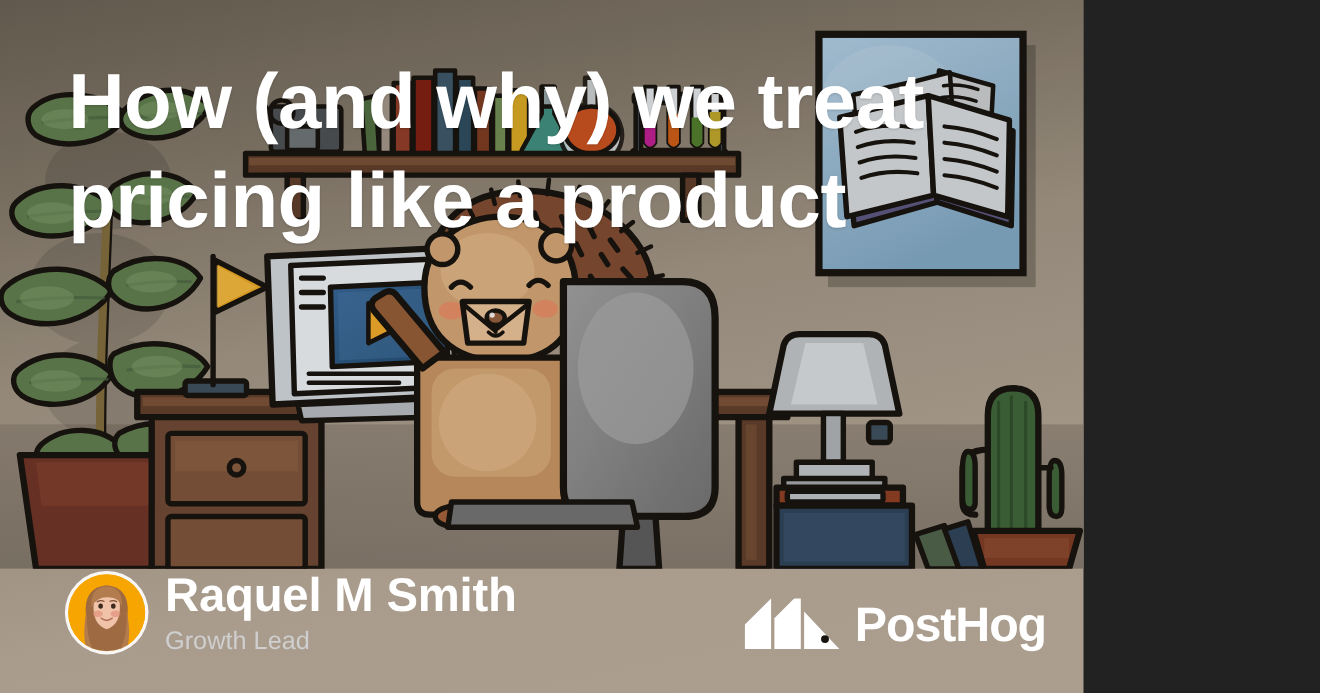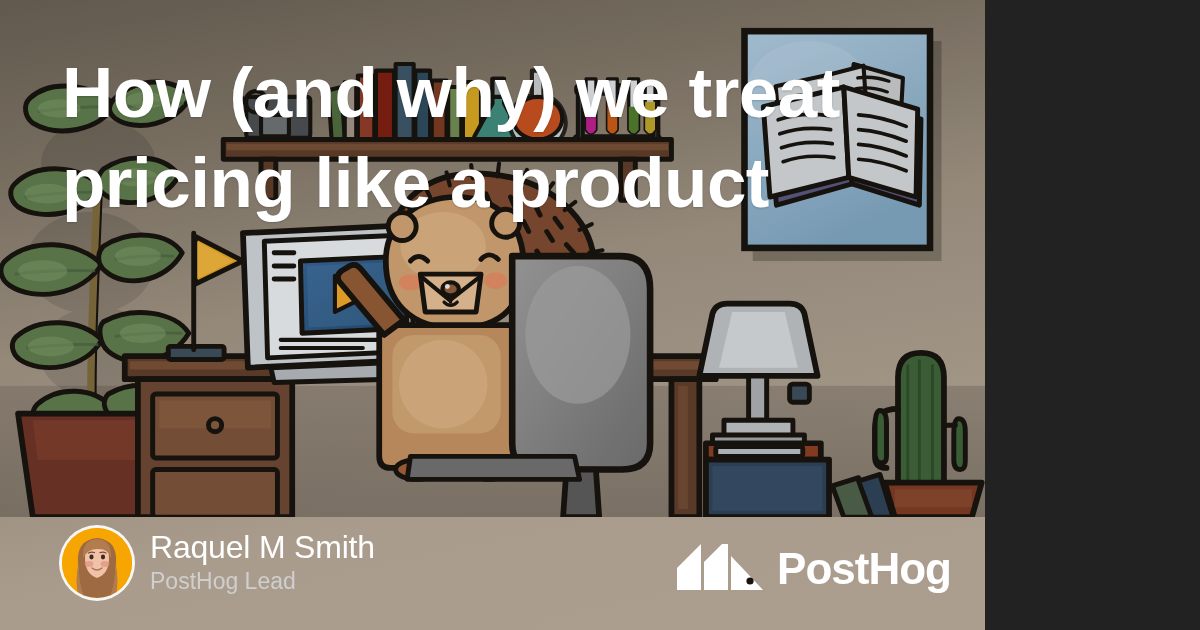--- a/index.html
+++ b/index.html
@@ -21,21 +21,21 @@
 
   
   #author{
     position:absolute;left:62px;bottom:32px;display:flex;align-items:center;gap:18px;z-index:45;
   }
   #avatar{
     width:70px;height:70px;border-radius:50%;background:#F7A501;
     box-shadow:0 0 0 3px rgba(255,255,255,.92);position:relative;overflow:hidden;flex:none;
   }
   #author-text{display:flex;flex-direction:column;justify-content:center;}
-  #author-name{color:#fff;font-size:32px;font-weight:400;line-height:1.15;letter-spacing:-0.2px;}
+  #author-name{color:#fff;font-size:43px;font-weight:700;line-height:1.15;letter-spacing:-0.2px;}
   #author-role{color:#cfcfcf;font-size:23px;font-weight:400;line-height:1.3;margin-top:2px;}
 
   
   #logo{position:absolute;right:34px;bottom:36px;display:flex;align-items:center;gap:14px;z-index:45;}
   #logo-word{color:#fff;font-size:44px;font-weight:700;letter-spacing:-1px;line-height:1;}
 </style>
 </head>
 <body>
 
 <div id="og">
@@ -400,21 +400,21 @@
 
         <path d="M30 40 q5 4 10 0" stroke="#b5705c" stroke-width="1.4" fill="none" stroke-linecap="round"></path>
 
         <path d="M21 30 Q20 12 35 11 Q50 12 49 30 Q46 20 35 21 Q26 21 21 30 Z" fill="#b37c4e"></path>
         <path d="M17 34 Q16 56 23 70 L17 70 Q12 54 17 34 Z" fill="#b37c4e"></path>
         <path d="M53 34 Q54 56 47 70 L53 70 Q58 54 53 34 Z" fill="#b37c4e"></path>
       </svg>
     </div>
     <div id="author-text">
       <div id="author-name">Raquel M Smith</div>
-      <div id="author-role">PostHog Lead</div>
+      <div id="author-role">Growth Lead</div>
     </div>
   </div>
 
   <div id="logo">
     <svg width="86" height="50" viewBox="0 0 86 50" xmlns="http://www.w3.org/2000/svg">
 
       <path d="M0 46 L0 24 L24 0 L24 46 Z" fill="#ffffff"></path>
       <path d="M27 46 L27 18 L51 -6 L51 46 Z" fill="#ffffff"></path>
       <path d="M54 46 L54 12 L86 46 Z" fill="#ffffff"></path>
       <circle cx="73" cy="37" r="3.6" fill="#18130f"></circle>

